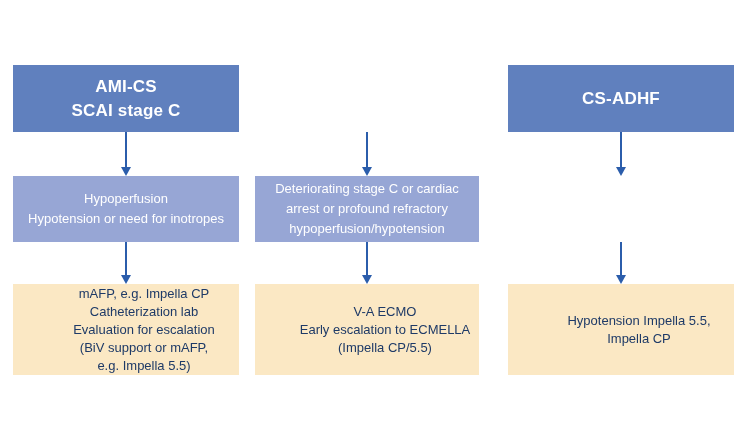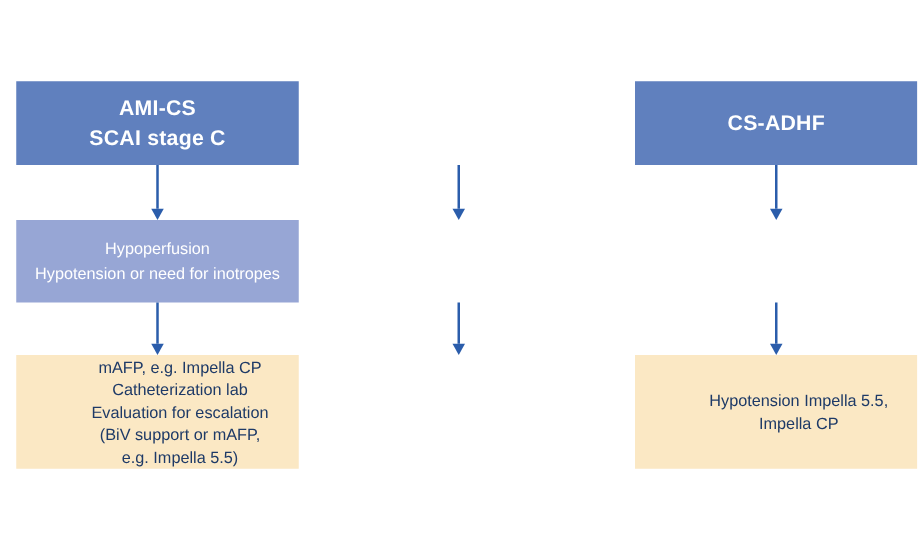--- a/index.html
+++ b/index.html
@@ -62,23 +62,33 @@
 (BiV support or mAFP,
 e.g. Impella 5.5)</span>
     </div>
   </section>
 
   <section class="col col2">
     <div class="arrow arrow1">
       <i class="stem"></i>
       <i class="head"></i>
     </div>
+    <div class="box criteria">
+      <span>Deteriorating stage C or cardiac
+arrest or profound refractory
+hypoperfusion/hypotension</span>
+    </div>
     <div class="arrow arrow2">
       <i class="stem"></i>
       <i class="head"></i>
+    </div>
+    <div class="box treatment">
+      <span>V-A ECMO
+Early escalation to ECMELLA
+(Impella CP/5.5)</span>
     </div>
   </section>
 
   <section class="col col3">
     <div class="box header">
       <span>CS-ADHF</span>
     </div>
     <div class="arrow arrow1">
       <i class="stem"></i>
       <i class="head"></i>

